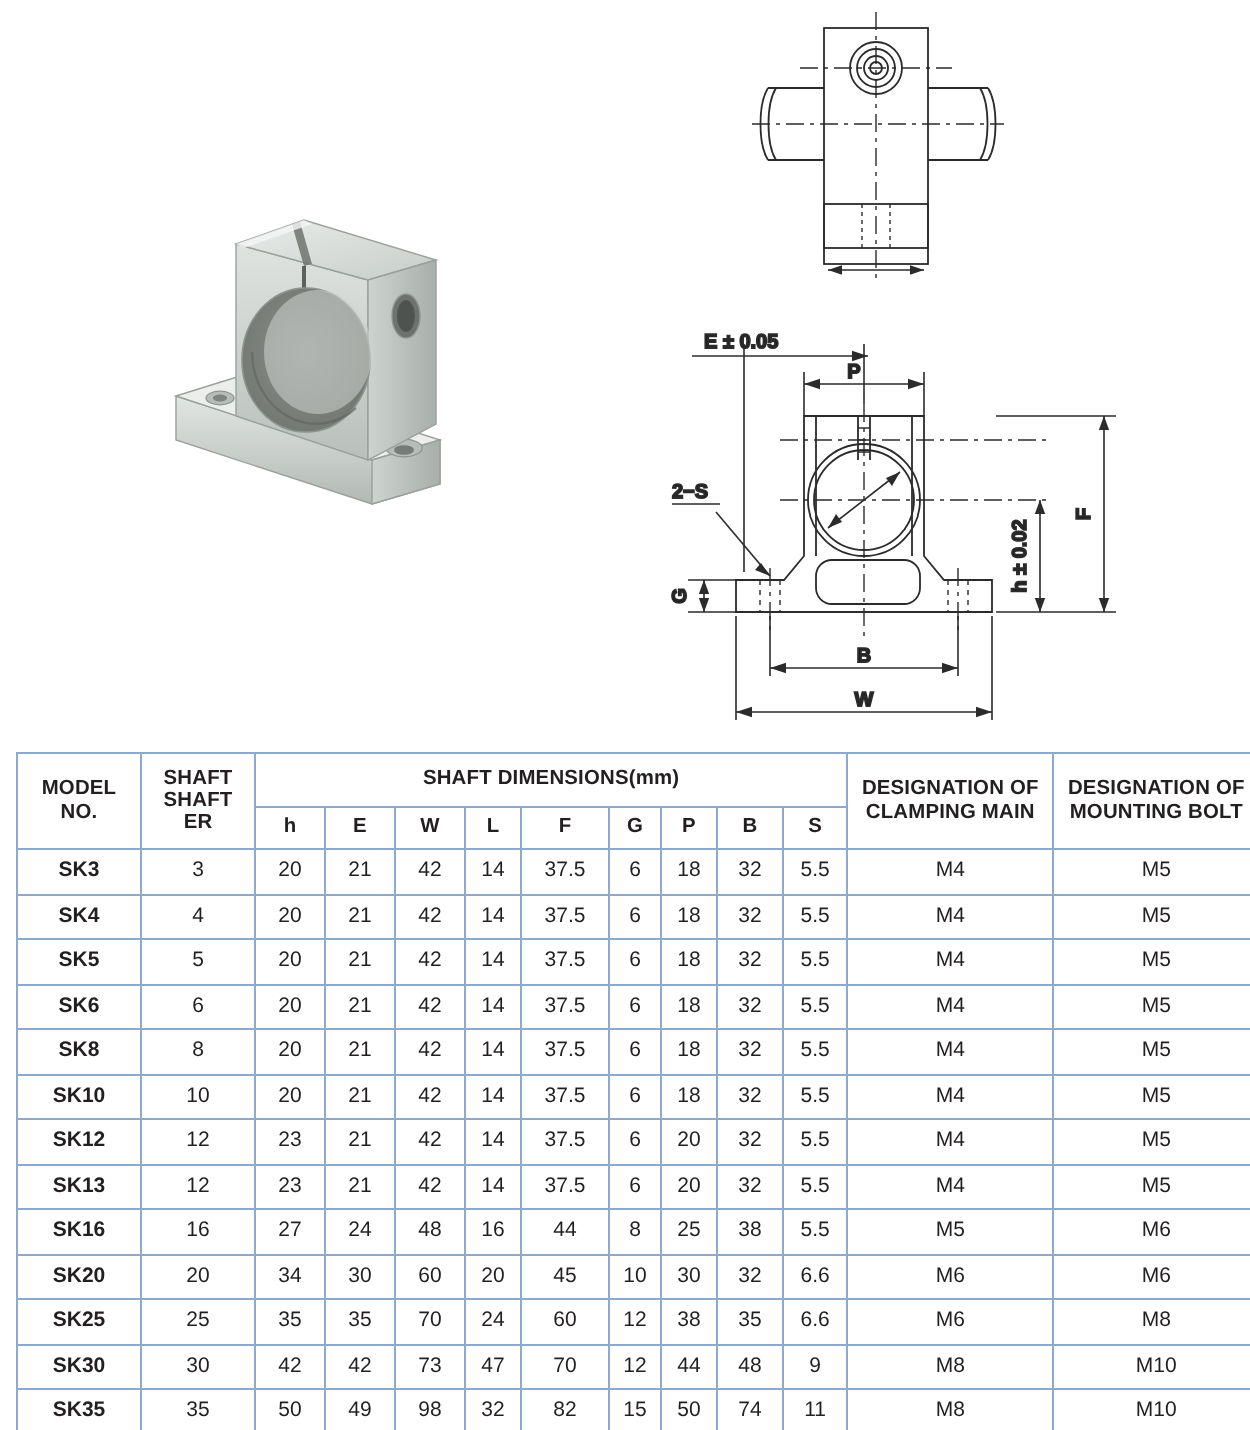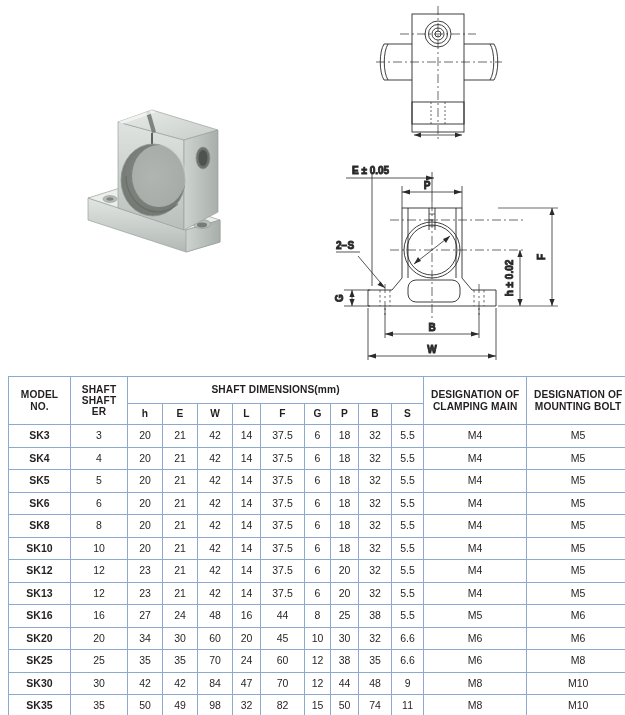--- a/index.html
+++ b/index.html
@@ -508,21 +508,21 @@
           <td>35</td>
           <td>6.6</td>
           <td>M6</td>
           <td>M8</td>
         </tr>
         <tr class="body-row">
           <td class="model">SK30</td>
           <td>30</td>
           <td>42</td>
           <td>42</td>
-          <td>84</td>
+          <td>73</td>
           <td>47</td>
           <td>70</td>
           <td>12</td>
           <td>44</td>
           <td>48</td>
           <td>9</td>
           <td>M8</td>
           <td>M10</td>
         </tr>
         <tr class="body-row">

